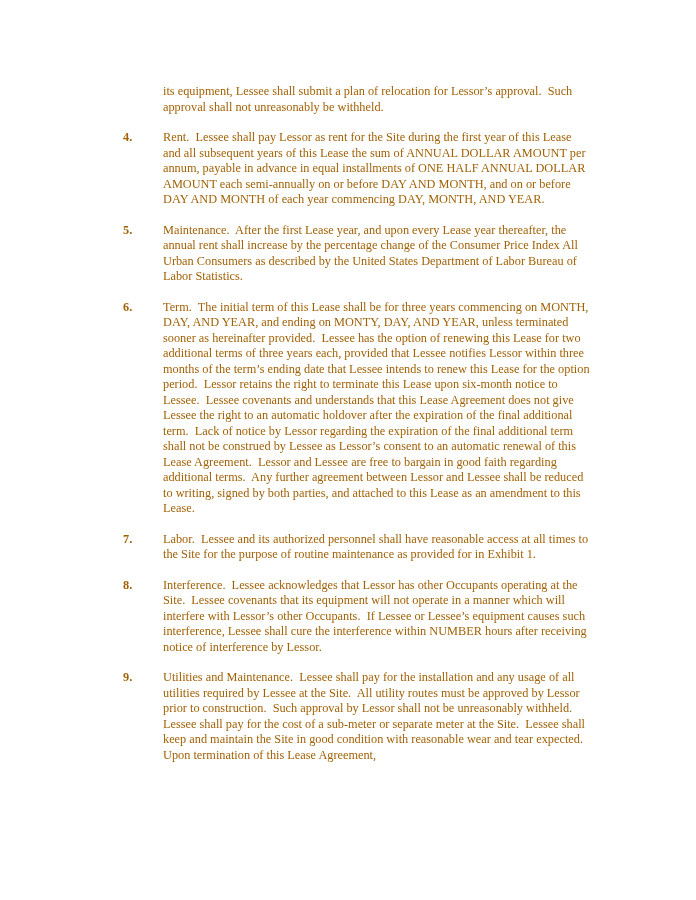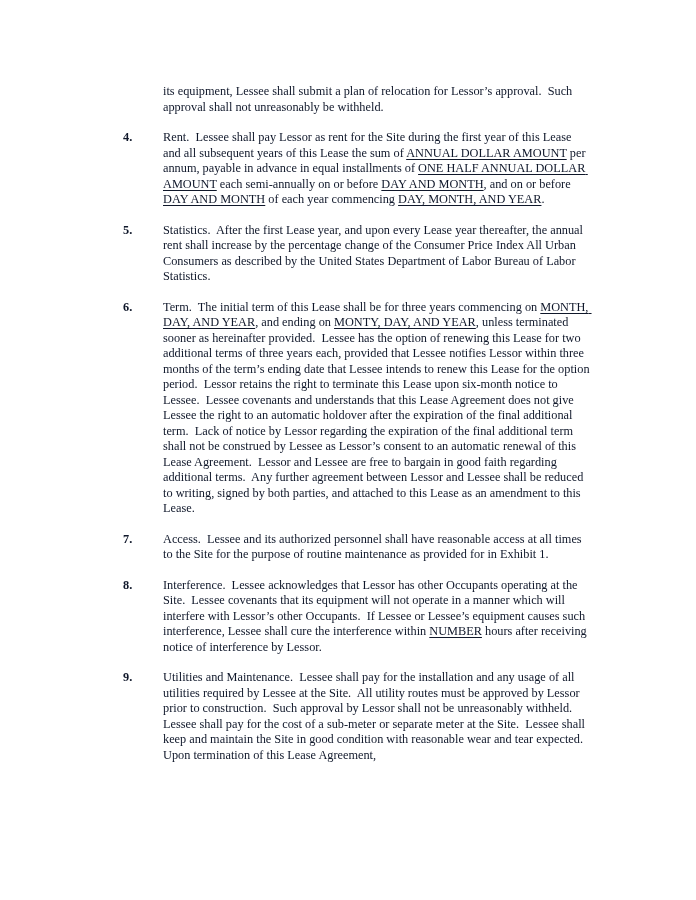--- a/index.html
+++ b/index.html
@@ -7,21 +7,21 @@
     padding: 0;
     background: #ffffff;
   }
   .page {
     position: relative;
     width: 696px;
     height: 900px;
     background: #ffffff;
     overflow: hidden;
     font-family: "Liberation Serif", "DejaVu Serif", serif;
-    color: #0f172a;
+    color: #a16207;
   }
   .content {
     position: absolute;
     top: 84px;
     left: 123px;
     width: 470px;
   }
   .para {
     margin: 0;
     font-size: 12.3px;
@@ -38,44 +38,44 @@
     display: grid;
     grid-template-columns: 40px 427px;
     margin-bottom: 15px;
   }
   .num {
     font-size: 12.3px;
     line-height: 15.5px;
     font-weight: bold;
   }
   .b { font-weight: normal; }
-  .u { text-decoration: underline; text-decoration-thickness: 1px; text-underline-offset: 2px; }
+  .u { text-decoration-thickness: 1px; text-underline-offset: 2px; }
 </style>
 </head>
 <body>
 
 <div class="page">
   <div class="content">
     <p class="para intro"><span>its equipment, Lessee shall submit a plan of relocation for Lessor’s approval.  Such approval shall not unreasonably be withheld.</span></p>
     <div id="sections">
         <div class="section">
           <span class="num">4.</span>
           <p class="para"><span class="b">Rent.</span><span>  Lessee shall pay Lessor as rent for the Site during the first year of this Lease and all subsequent years of this Lease the sum of </span><span class="u">ANNUAL DOLLAR AMOUNT</span><span> per annum, payable in advance in equal installments of </span><span class="u">ONE HALF ANNUAL DOLLAR AMOUNT</span><span> each semi-annually on or before </span><span class="u">DAY AND MONTH</span><span>, and on or before </span><span class="u">DAY AND MONTH</span><span> of each year commencing </span><span class="u">DAY, MONTH, AND YEAR</span><span>.</span></p>
         </div>
         <div class="section">
           <span class="num">5.</span>
-          <p class="para"><span class="b">Statistics.</span><span>  After the first Lease year, and upon every Lease year thereafter, the annual rent shall increase by the percentage change of the Consumer Price Index All Urban Consumers as described by the United States Department of Labor Bureau of Labor Statistics.</span></p>
+          <p class="para"><span class="b">Maintenance.</span><span>  After the first Lease year, and upon every Lease year thereafter, the annual rent shall increase by the percentage change of the Consumer Price Index All Urban Consumers as described by the United States Department of Labor Bureau of Labor Statistics.</span></p>
         </div>
         <div class="section">
           <span class="num">6.</span>
           <p class="para"><span class="b">Term.</span><span>  The initial term of this Lease shall be for three years commencing on </span><span class="u">MONTH, DAY, AND YEAR</span><span>, and ending on </span><span class="u">MONTY, DAY, AND YEAR</span><span>, unless terminated sooner as hereinafter provided.  Lessee has the option of renewing this Lease for two additional terms of three years each, provided that Lessee notifies Lessor within three months of the term’s ending date that Lessee intends to renew this Lease for the option period.  Lessor retains the right to terminate this Lease upon six-month notice to Lessee.  Lessee covenants and understands that this Lease Agreement does not give Lessee the right to an automatic holdover after the expiration of the final additional term.  Lack of notice by Lessor regarding the expiration of the final additional term shall not be construed by Lessee as Lessor’s consent to an automatic renewal of this Lease Agreement.  Lessor and Lessee are free to bargain in good faith regarding additional terms.  Any further agreement between Lessor and Lessee shall be reduced to writing, signed by both parties, and attached to this Lease as an amendment to this Lease.</span></p>
         </div>
         <div class="section">
           <span class="num">7.</span>
-          <p class="para"><span class="b">Access.</span><span>  Lessee and its authorized personnel shall have reasonable access at all times to the Site for the purpose of routine maintenance as provided for in Exhibit 1.</span></p>
+          <p class="para"><span class="b">Labor.</span><span>  Lessee and its authorized personnel shall have reasonable access at all times to the Site for the purpose of routine maintenance as provided for in Exhibit 1.</span></p>
         </div>
         <div class="section">
           <span class="num">8.</span>
           <p class="para"><span class="b">Interference.</span><span>  Lessee acknowledges that Lessor has other Occupants operating at the Site.  Lessee covenants that its equipment will not operate in a manner which will interfere with Lessor’s other Occupants.  If Lessee or Lessee’s equipment causes such interference, Lessee shall cure the interference within </span><span class="u">NUMBER</span><span> hours after receiving notice of interference by Lessor.</span></p>
         </div>
         <div class="section">
           <span class="num">9.</span>
           <p class="para"><span class="b">Utilities and Maintenance.</span><span>  Lessee shall pay for the installation and any usage of all utilities required by Lessee at the Site.  All utility routes must be approved by Lessor prior to construction.  Such approval by Lessor shall not be unreasonably withheld.  Lessee shall pay for the cost of a sub-meter or separate meter at the Site.  Lessee shall keep and maintain the Site in good condition with reasonable wear and tear expected.  Upon termination of this Lease Agreement,</span></p>
         </div>
       </div>

